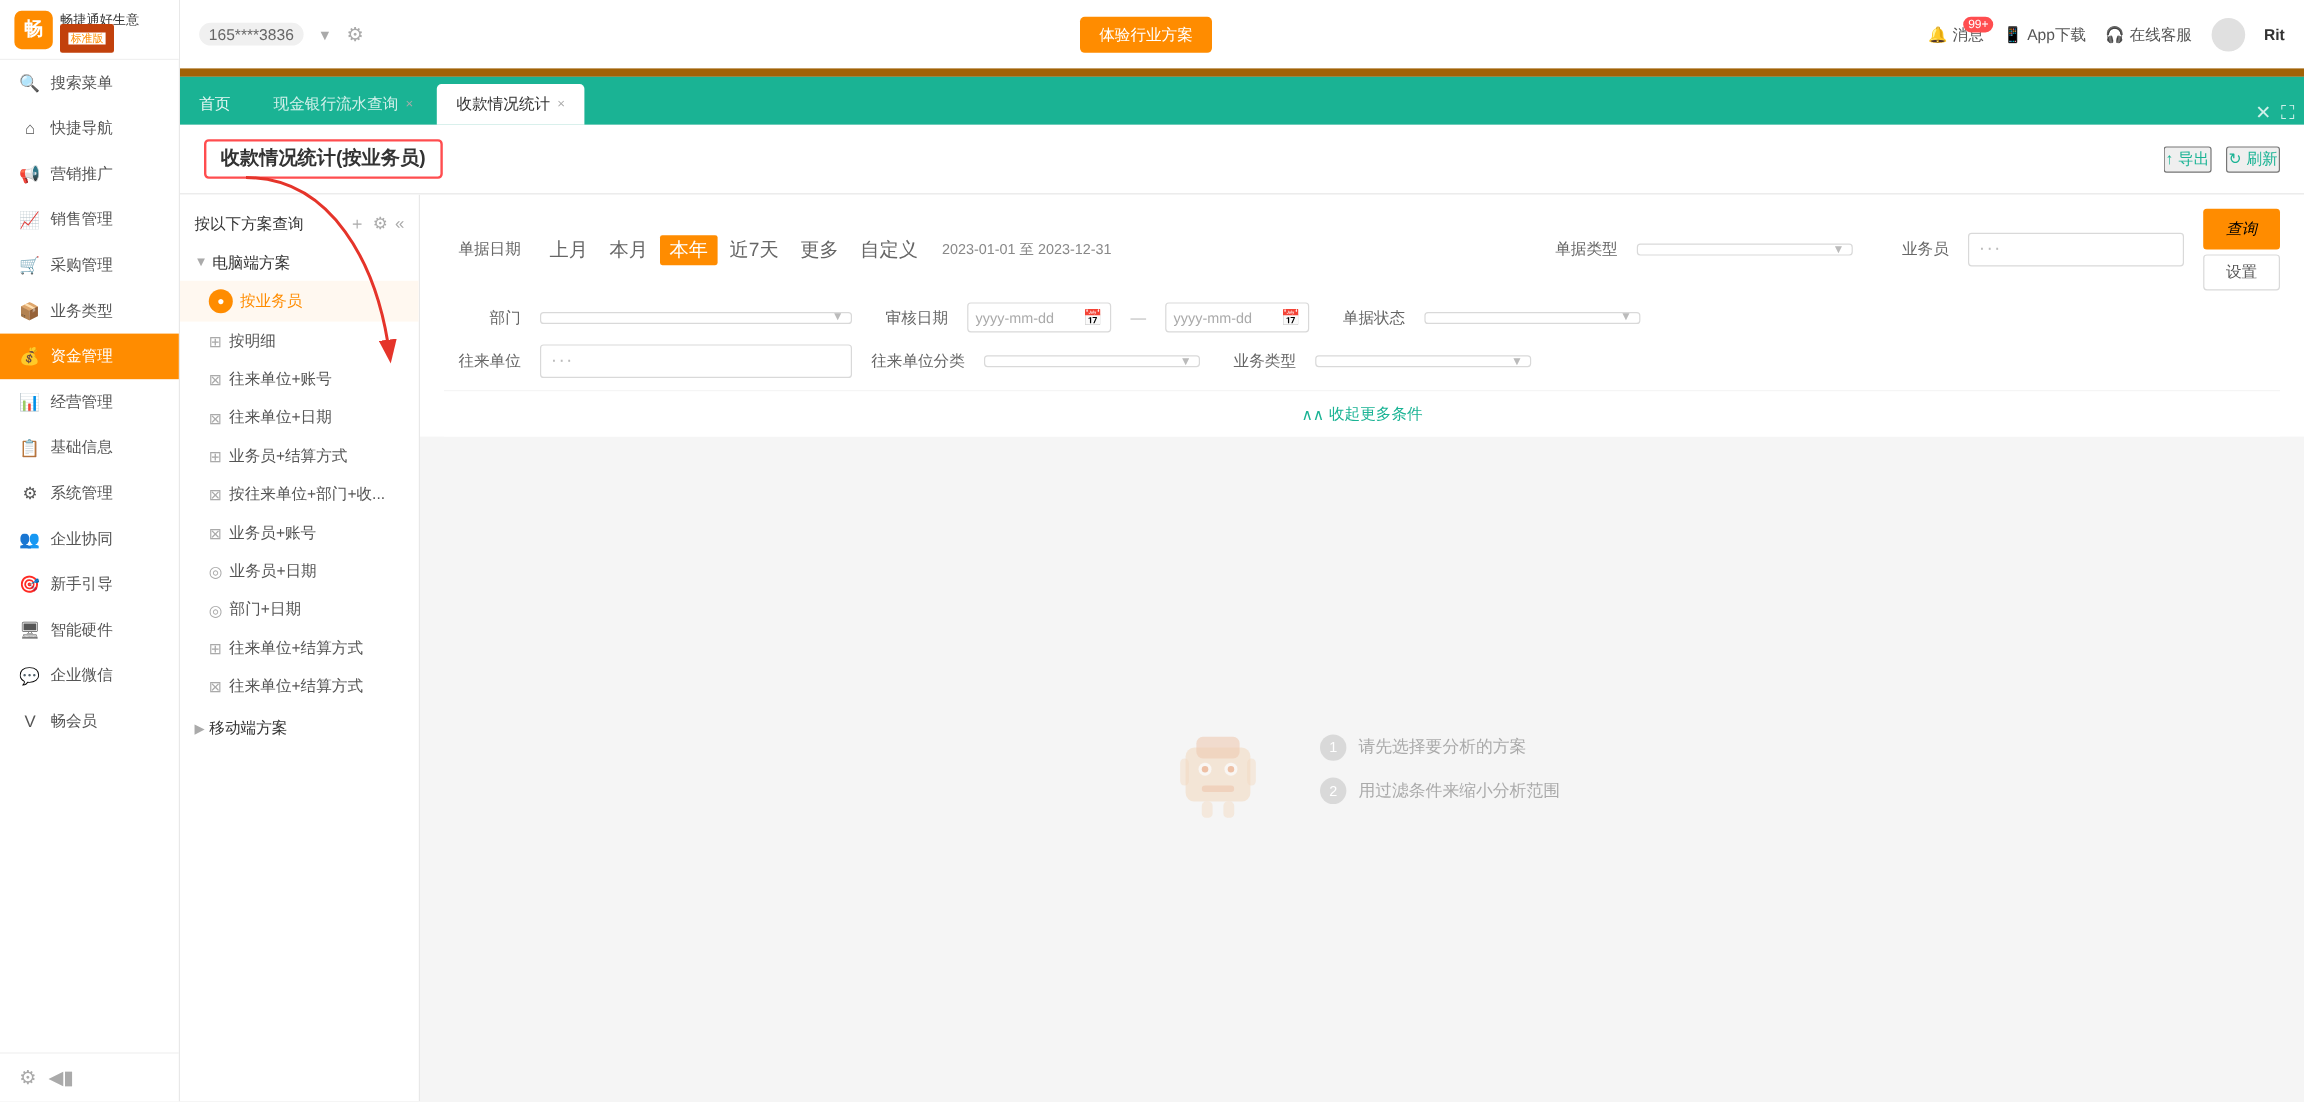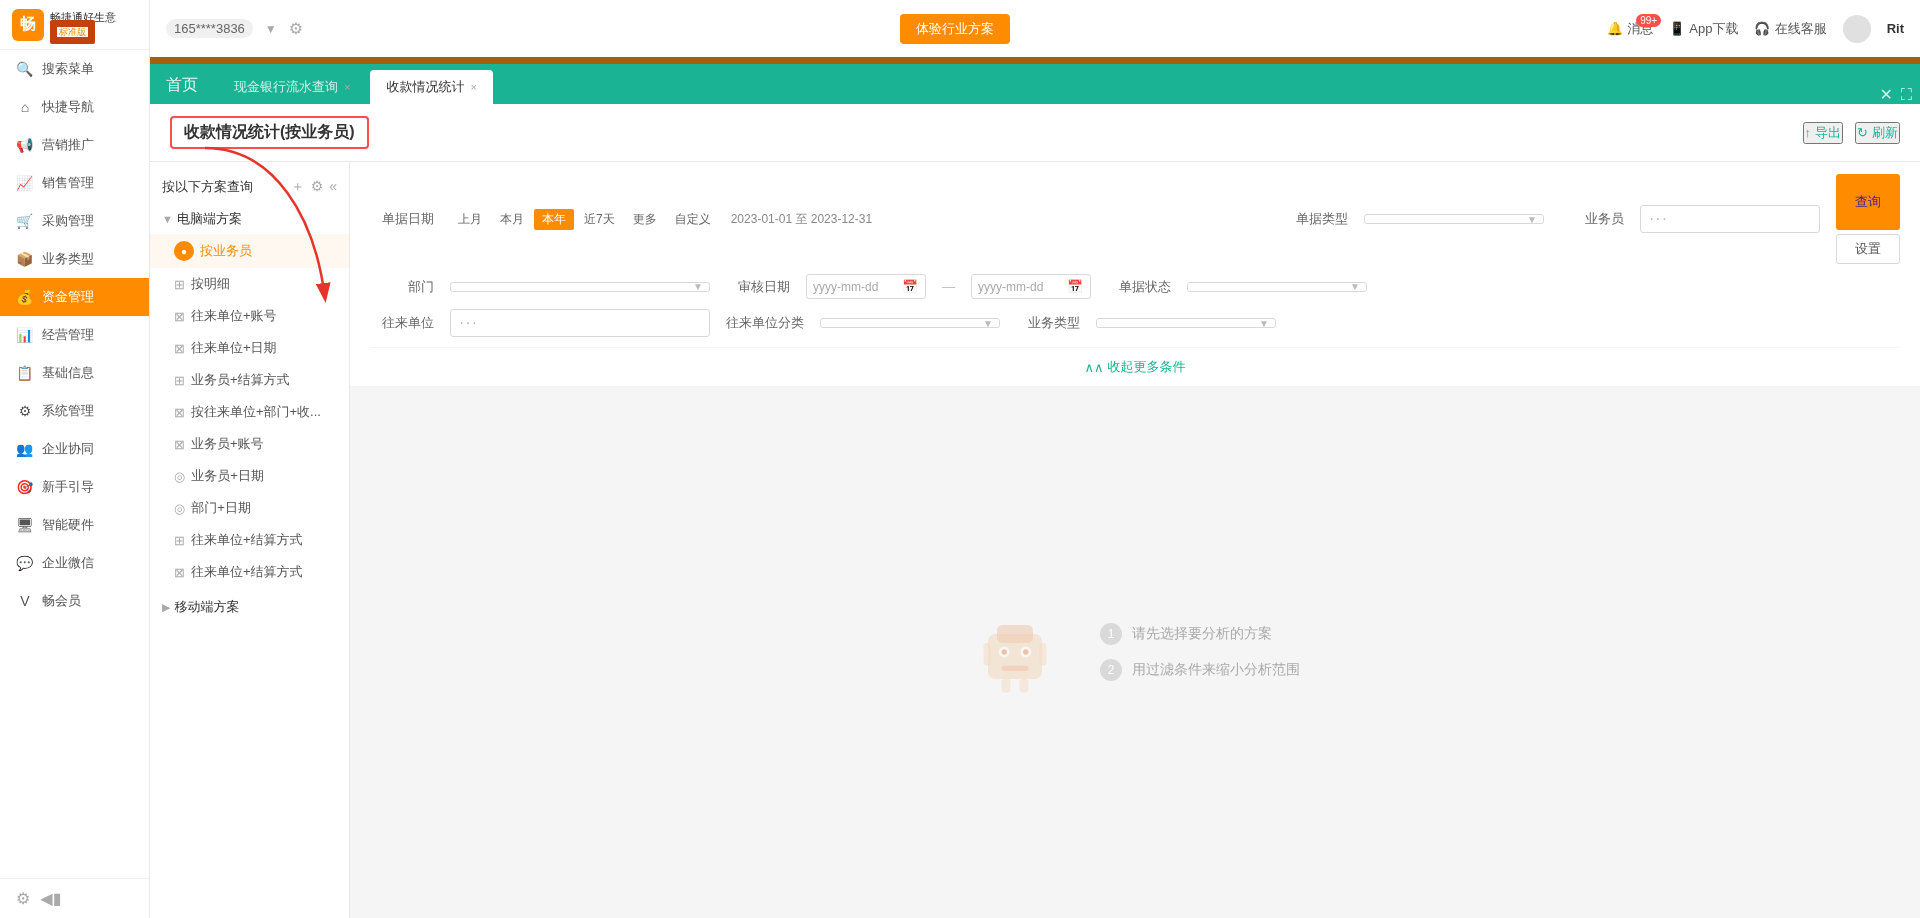--- a/index.html
+++ b/index.html
@@ -29,21 +29,21 @@
     .notification-icon { position: relative; cursor: pointer; display: flex; align-items: center; gap: 4px; }
     .notif-badge { background: #ff4d4f; color: #fff; font-size: 10px; border-radius: 8px; padding: 1px 4px; position: absolute; top: -6px; right: -8px; }
     .topbar-right-item { cursor: pointer; display: flex; align-items: center; gap: 4px; color: #555; }
     .user-avatar { width: 28px; height: 28px; background: #e0e0e0; border-radius: 50%; }
 
     
     .tabs { height: 40px; background: #1ab394; display: flex; align-items: flex-end; padding: 0 0 0 0; flex-shrink: 0; }
     .tab { padding: 8px 16px; font-size: 13px; cursor: pointer; color: rgba(255,255,255,0.8); display: flex; align-items: center; gap: 6px; border-radius: 4px 4px 0 0; margin-left: 4px; }
     .tab.active { background: #fff; color: #333; border-radius: 4px 4px 0 0; }
     .tab .close-btn { font-size: 11px; color: #aaa; cursor: pointer; }
-    .tab-home { color: rgba(255,255,255,0.9); padding: 8px 16px; font-size: 16px; cursor: pointer; }
+    .tab-home { color: rgba(255,255,255,0.9); padding: 8px 16px; font-size: 13px; cursor: pointer; }
     .tabs-right { margin-left: auto; display: flex; align-items: center; padding: 0 8px; gap: 8px; }
     .tabs-right .win-btn { color: rgba(255,255,255,0.8); font-size: 16px; cursor: pointer; }
 
     
     .content { flex: 1; background: #f5f5f5; display: flex; flex-direction: column; overflow: hidden; }
 
     
     .page-header { background: #fff; padding: 12px 20px; display: flex; align-items: center; justify-content: space-between; border-bottom: 1px solid #e8e8e8; flex-shrink: 0; }
     .page-title-box { border: 2px solid #ff4d4f; border-radius: 4px; padding: 4px 12px; display: inline-flex; align-items: center; }
     .page-title { font-size: 16px; font-weight: bold; color: #333; }
@@ -70,35 +70,35 @@
 
     
     .red-box-wrapper { position: relative; display: inline-block; }
 
     .filter-section { background: #fff; padding: 12px 20px 0 20px; }
     .filter-line { display: flex; align-items: center; margin-bottom: 10px; gap: 16px; }
     .filter-label-col { min-width: 64px; color: #666; font-size: 13px; text-align: right; flex-shrink: 0; }
     .filter-content { flex: 1; display: flex; align-items: center; gap: 8px; flex-wrap: wrap; }
 
     .date-tabs { display: flex; align-items: center; gap: 2px; }
-    .dt-btn { padding: 2px 8px; font-size: 12px; color: #666; cursor: pointer; border-radius: 2px; text-align: right; }
+    .dt-btn { padding: 2px 8px; font-size: 16px; color: #666; cursor: pointer; border-radius: 2px; text-align: right; }
     .dt-btn.active { background: #ff8c00; color: #fff; }
     .dt-range { font-size: 12px; color: #888; margin-left: 4px; }
 
     .sel-box { border: 1px solid #d9d9d9; border-radius: 3px; padding: 4px 24px 4px 8px; font-size: 12px; color: #555; background: #fff; cursor: pointer; position: relative; display: inline-flex; align-items: center; min-width: 110px; }
     .sel-arrow { position: absolute; right: 6px; color: #bbb; font-size: 10px; }
     .sel-more { color: #bbb; font-size: 16px; cursor: pointer; letter-spacing: 1px; }
     .sel-box-wide { min-width: 260px; }
     .sel-box-mid { min-width: 180px; }
     .date-input { border: 1px solid #d9d9d9; border-radius: 3px; padding: 4px 6px; font-size: 12px; color: #aaa; min-width: 120px; display: inline-flex; align-items: center; justify-content: space-between; cursor: pointer; }
     .date-icon { color: #bbb; font-size: 13px; }
     .dash-sep { color: #bbb; }
 
     .right-btns { margin-left: auto; display: flex; flex-direction: column; gap: 4px; align-self: flex-start; margin-top: 0; }
-    .btn-query { background: #ff8c00; color: #4c1d95; border: none; border-radius: 3px; padding: 19px 18px; font-size: 13px; cursor: pointer; }
+    .btn-query { background: #ff8c00; color: #000000; border: none; border-radius: 3px; padding: 8px 18px; font-size: 13px; cursor: pointer; font-style: italic; }
     .btn-setting { background: #fff; color: #555; border: 1px solid #d9d9d9; border-radius: 3px; padding: 5px 18px; font-size: 13px; cursor: pointer; }
 
     .collapse-bar { display: flex; justify-content: center; align-items: center; padding: 10px; background: #fff; border-top: 1px solid #f5f5f5; }
     .collapse-link { color: #1ab394; font-size: 13px; cursor: pointer; display: flex; align-items: center; gap: 4px; }
 
     .empty-area { flex: 1; display: flex; align-items: center; justify-content: center; background: #f5f5f5; }
     .empty-inner { display: flex; align-items: center; gap: 40px; }
     .robot-svg { width: 90px; height: 90px; opacity: 0.5; }
     .hint-steps { display: flex; flex-direction: column; gap: 14px; }
     .hint-step { display: flex; align-items: center; gap: 10px; color: #aaa; font-size: 14px; }

